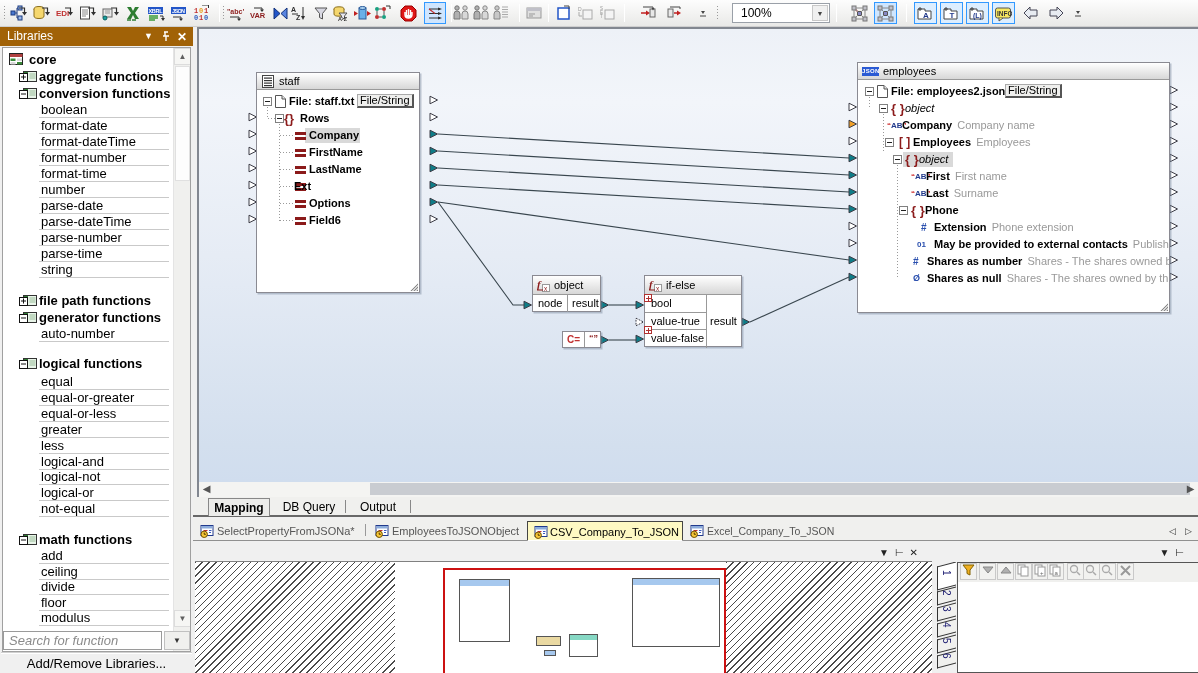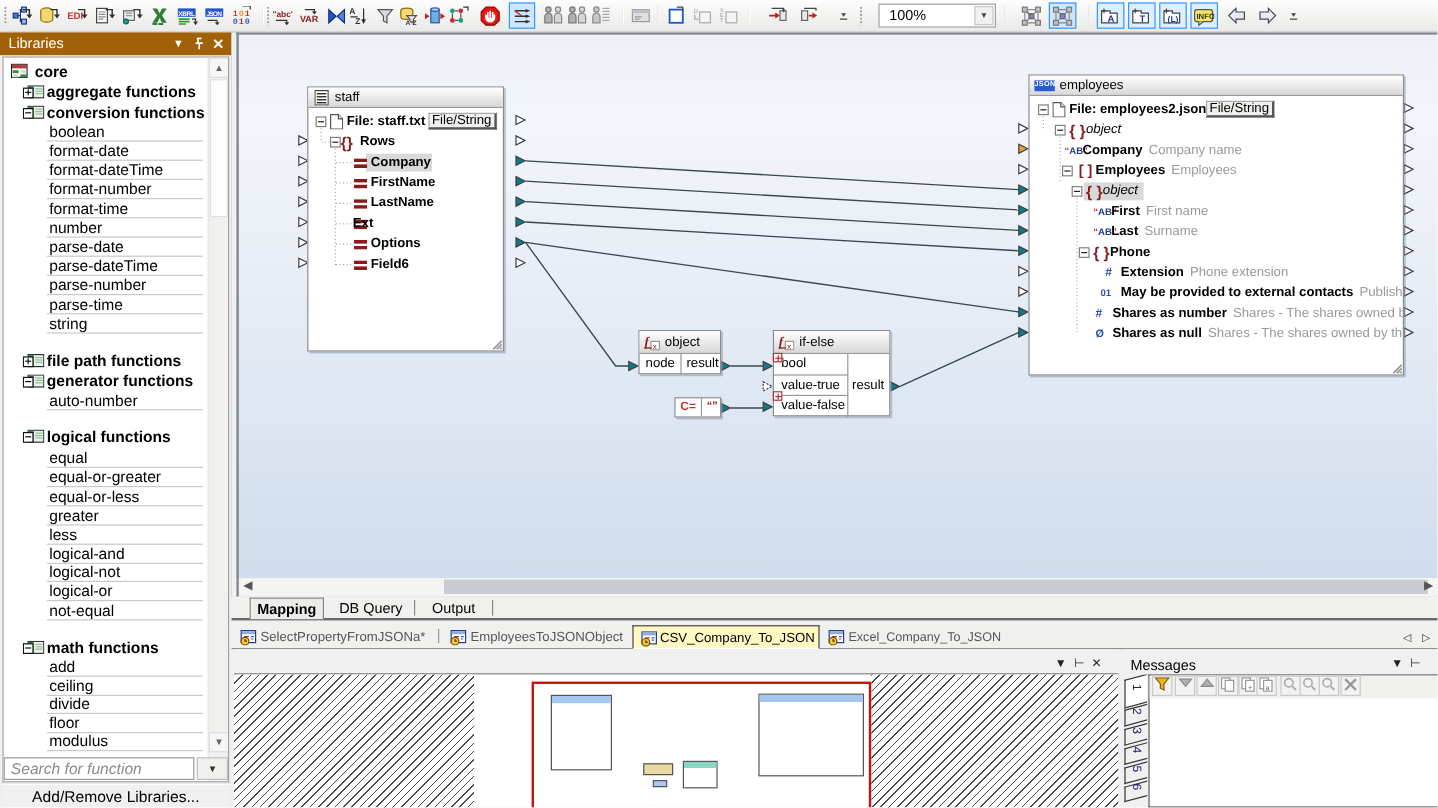--- a/index.html
+++ b/index.html
@@ -734,21 +734,20 @@
             <div style="position:absolute;left:0;top:0;width:100%;height:5px;background:#86d8c4;"></div>
           </div>
         <div class="ovbox" style="left:187px;top:8px;width:88px;height:69px;">
             <div style="position:absolute;left:0;top:0;width:100%;height:6px;background:#a6c8ee;"></div>
           </div>
       </div>
     </div>
   </div>
 
   <div id="messages" class="abs">
-    <div class="ptitle">Messages</div>
     <div class="pbtns">▼⊢</div>
     <div style="position:absolute;left:0;top:21px;width:21px;height:111px;background:#f0f0f0;overflow:hidden;">
         <div style="position:absolute;left:1px;top:2px;width:19px;height:24px;background:#fff;border:1px solid #333;border-right:none;transform:skewY(-15deg);"></div>
         <div style="position:absolute;left:4px;top:8px;width:12px;height:12px;font-size:10px;color:#1a1a70;transform:rotate(90deg);">1</div>
         <div style="position:absolute;left:1px;top:27px;width:19px;height:14px;background:#f0f0ee;border:1px solid #333;border-right:none;transform:skewY(-15deg);"></div>
         <div style="position:absolute;left:4px;top:28px;width:12px;height:12px;font-size:10px;color:#1a1a70;transform:rotate(90deg);">2</div>
         <div style="position:absolute;left:1px;top:43px;width:19px;height:14px;background:#f0f0ee;border:1px solid #333;border-right:none;transform:skewY(-15deg);"></div>
         <div style="position:absolute;left:4px;top:44px;width:12px;height:12px;font-size:10px;color:#1a1a70;transform:rotate(90deg);">3</div>
         <div style="position:absolute;left:1px;top:59px;width:19px;height:14px;background:#f0f0ee;border:1px solid #333;border-right:none;transform:skewY(-15deg);"></div>
         <div style="position:absolute;left:4px;top:60px;width:12px;height:12px;font-size:10px;color:#1a1a70;transform:rotate(90deg);">4</div>

